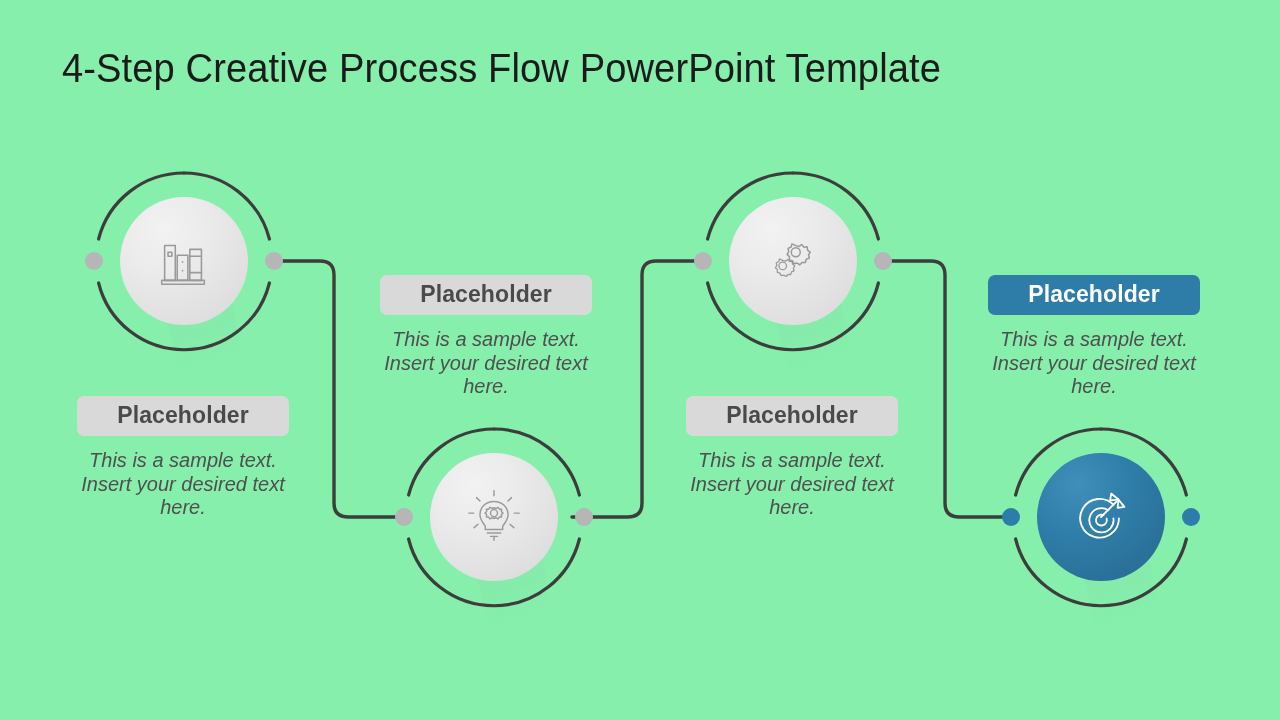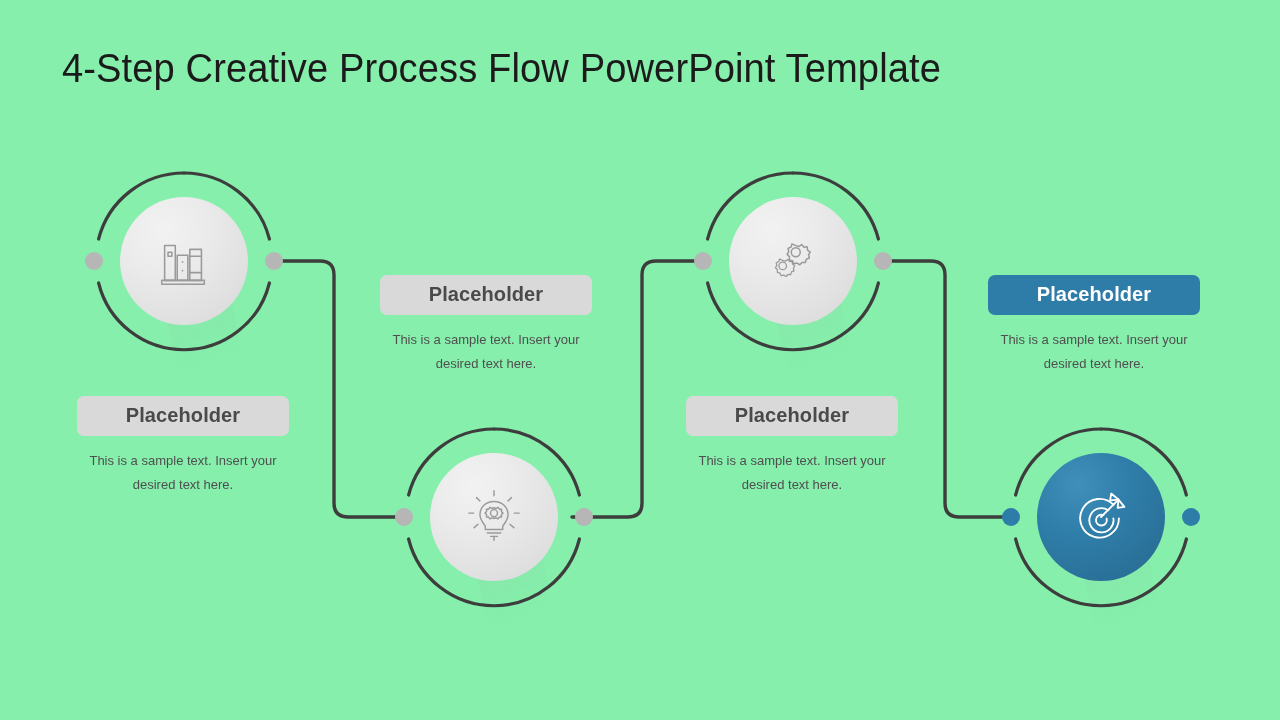--- a/index.html
+++ b/index.html
@@ -114,39 +114,40 @@
     width: 212px;
     text-align: center;
   }
   .block .label {
     display: block;
     width: 100%;
     box-sizing: border-box;
     background: #d9d9d9;
     color: #4a4a4a;
     border-radius: 7px;
-    font-size: 20px;
+    font-size: 23px;
     font-weight: bold;
     line-height: 21px;
     padding: 9px 6px 10px;
     letter-spacing: 0.1px;
     font-family: "Liberation Sans", sans-serif;
   }
   .block.accent .label {
     background: #2e7da8;
     color: #ffffff;
   }
   .block .body {
     display: block;
     margin-top: 13px;
-    font-size: 13px;
+    font-size: 20px;
     line-height: 23.5px;
     color: #4f4f4f;
     font-family: "Liberation Sans", sans-serif;
     padding: 0 4px;
+    font-style: italic;
   }
 </style>
 </head>
 <body>
 
 <div id="slide">
 
   <div class="slide-title">4-Step Creative Process Flow PowerPoint Template</div>
 
   <svg id="connectors" viewBox="0 0 1280 720">

